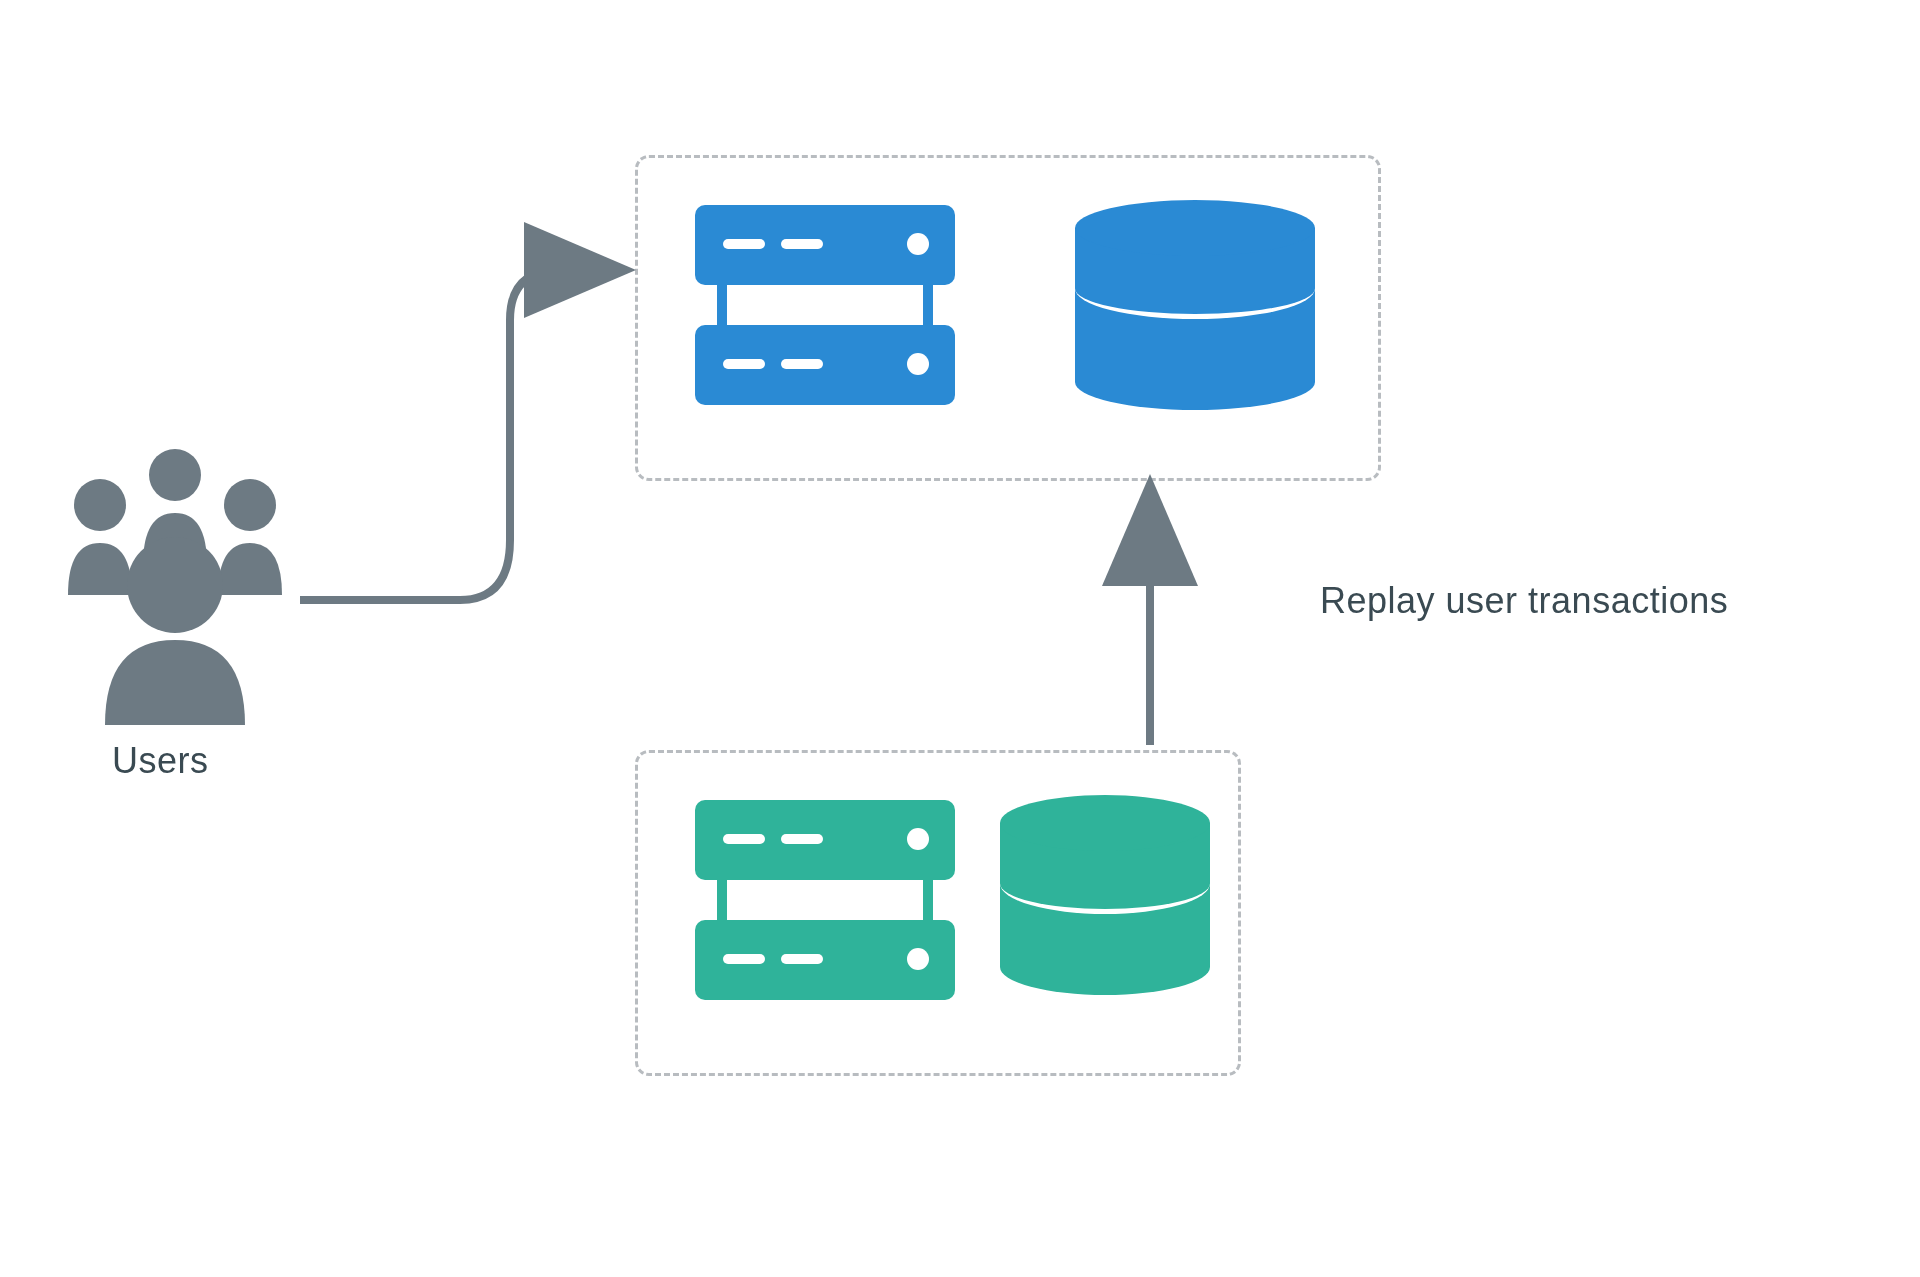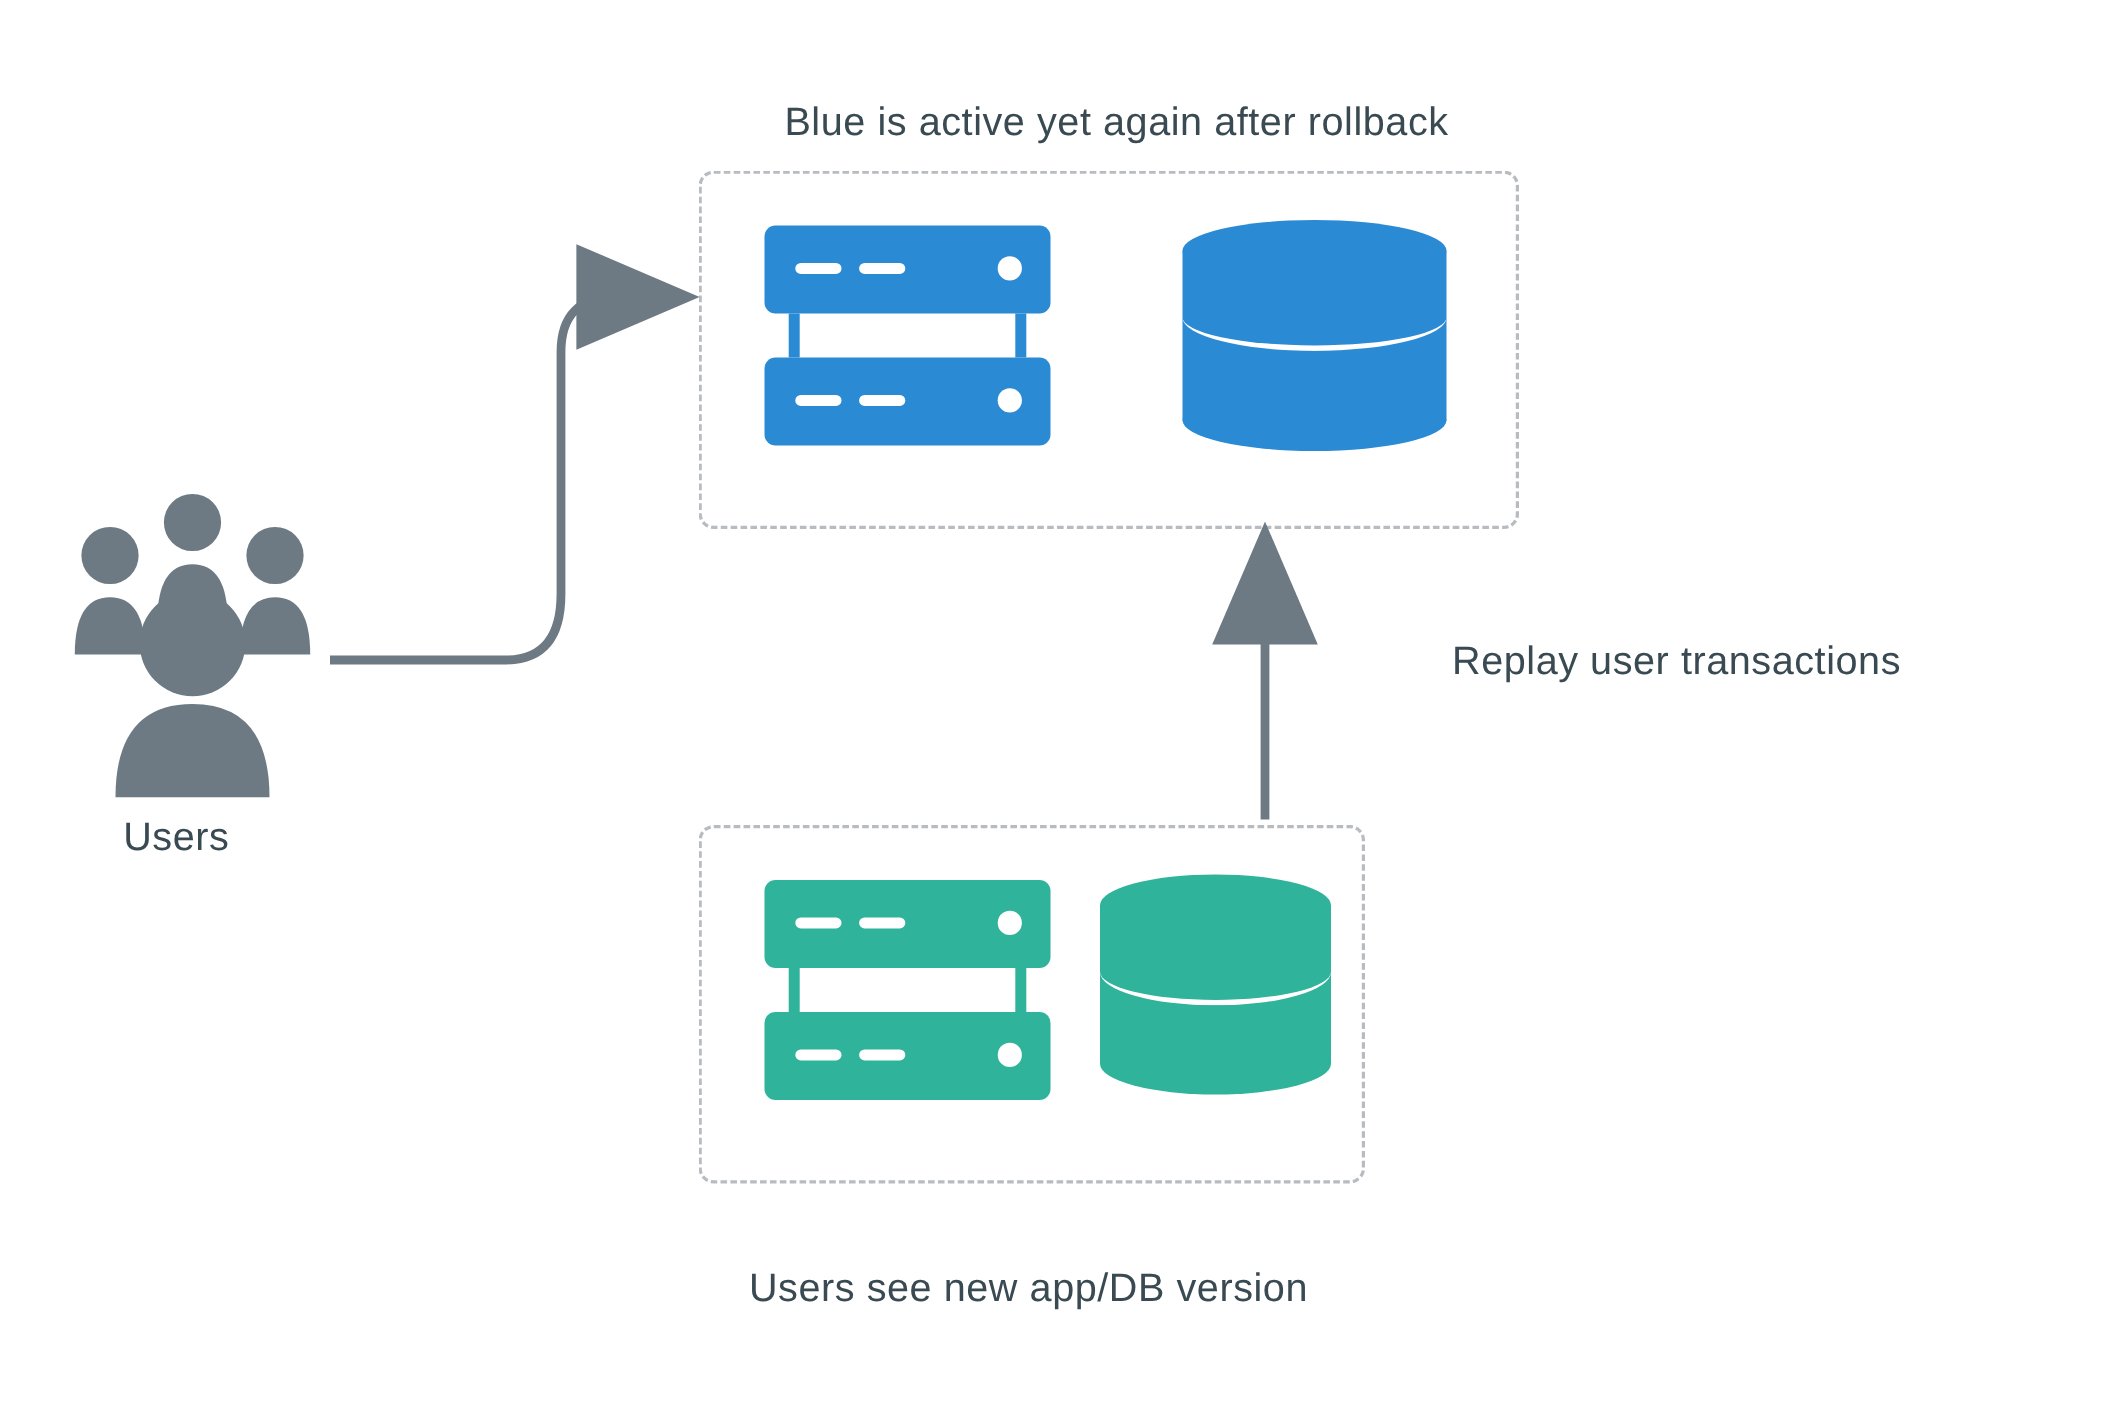--- a/index.html
+++ b/index.html
@@ -116,21 +116,20 @@
         <path d="M168 160 Q168 108 200 108 Q232 108 232 160 Z"></path>
 
         <circle cx="125" cy="150" r="48"></circle>
         <path d="M55 290 Q55 205 125 205 Q195 205 195 290 Z"></path>
       </g>
     </svg>
   </div>
   <div class="label" style="left:70px; top:740px;margin-left:42px;">Users</div>
 
   <div class="env-box" style="left:635px; top:155px; width:740px; height:320px;"></div>
-  <div class="label" style="left:645px; top:90px; width:740px;">Blue is active yet again after rollback</div>
 
   <div class="server-rack" style="left:695px; top:205px;">
     <div class="server-unit" style="top:0; background:#2a8ad4;">
       <div class="slot1"></div>
         <div class="slot2"></div>
         <div class="led"></div>
     </div>
     <div class="server-leg" style="left:22px; top:80px; background:#2a8ad4;"></div>
     <div class="server-leg" style="right:22px; top:80px; background:#2a8ad4;"></div>
     <div class="server-unit" style="top:120px; background:#2a8ad4;">
@@ -141,21 +140,20 @@
   </div>
 
   <div class="db" style="left:1075px; top:200px;">
     <div class="bottom-ellipse" style="background:#2a8ad4;"></div>
     <div class="body" style="background:#2a8ad4;"></div>
     <div class="top-ellipse" style="background:#2a8ad4;"></div>
     <div class="rim"></div>
   </div>
 
   <div class="env-box" style="left:635px; top:750px; width:600px; height:320px;"></div>
-  <div class="label" style="left:580px; top:1150px; width:710px;">Users see new app/DB version</div>
 
   <div class="server-rack" style="left:695px; top:800px;">
     <div class="server-unit" style="top:0; background:#2fb39a;">
       <div class="slot1"></div>
         <div class="slot2"></div>
         <div class="led"></div>
     </div>
     <div class="server-leg" style="left:22px; top:80px; background:#2fb39a;"></div>
     <div class="server-leg" style="right:22px; top:80px; background:#2fb39a;"></div>
     <div class="server-unit" style="top:120px; background:#2fb39a;">

